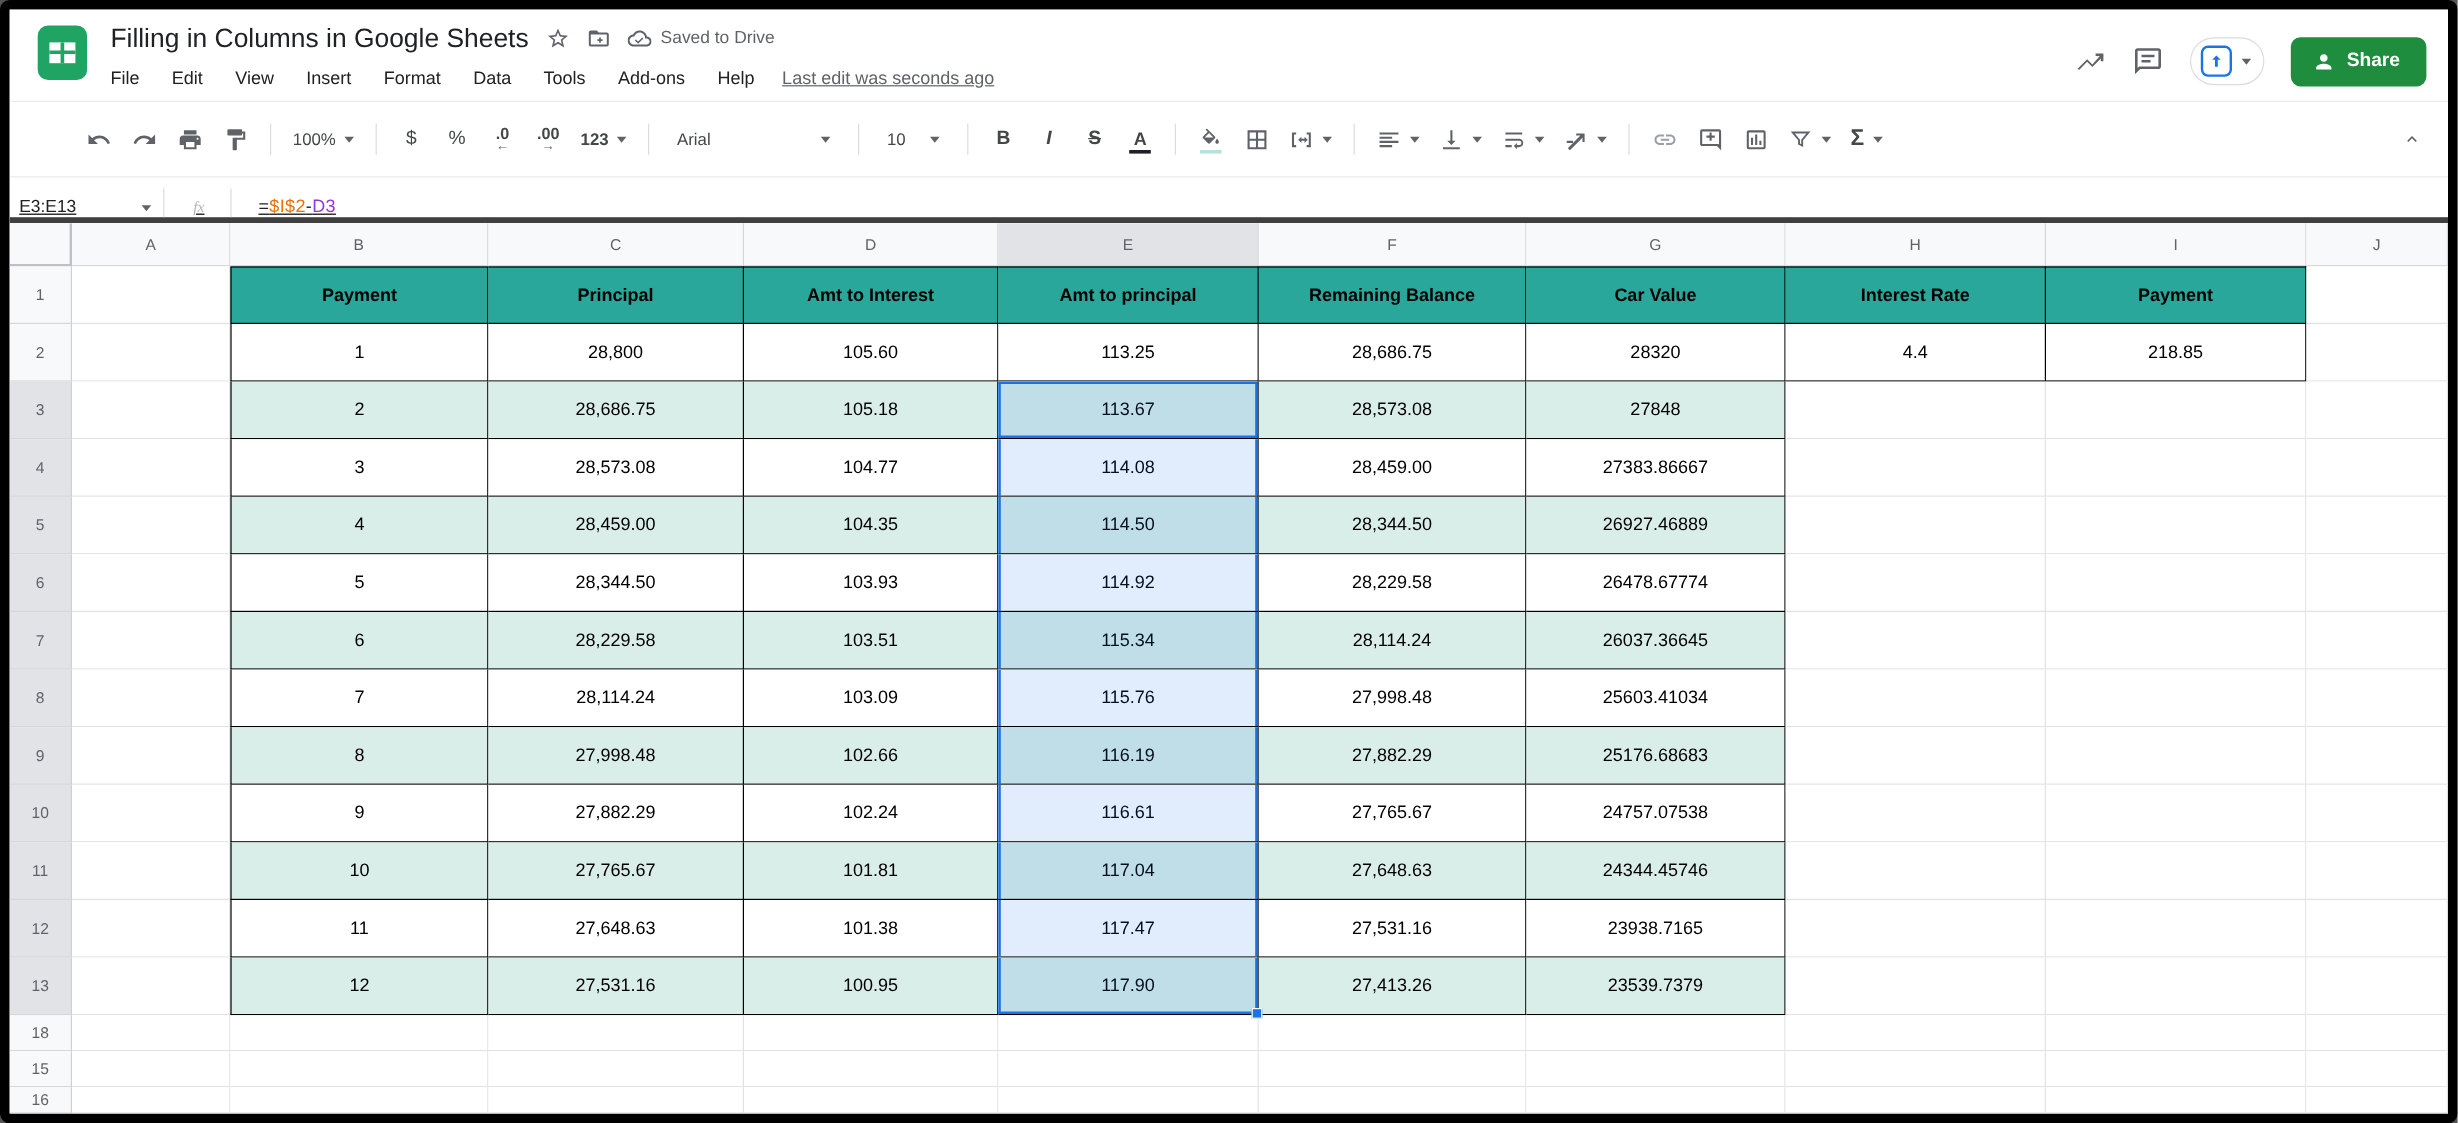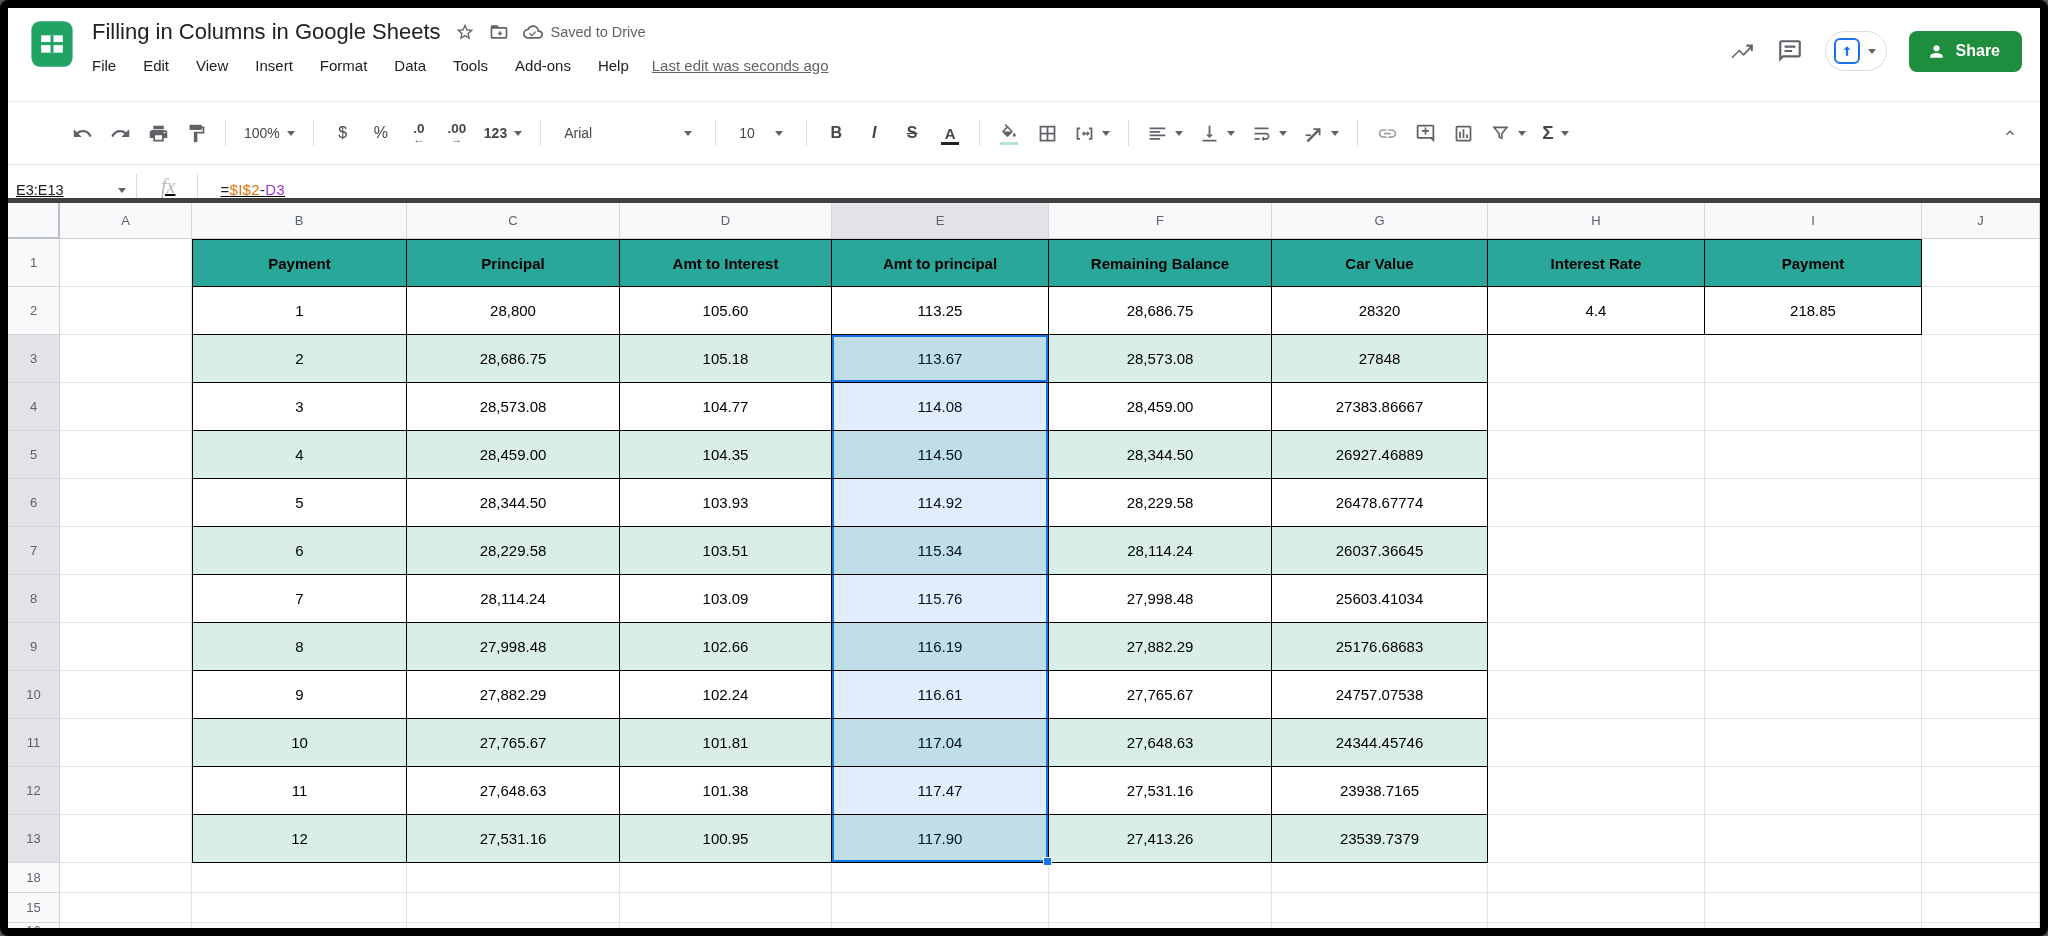--- a/index.html
+++ b/index.html
@@ -24,21 +24,21 @@
   .present-pill { display:flex; align-items:center; gap:6px; border:1px solid #dadce0; border-radius:22px;
                   padding:6px 10px 6px 8px; background:#fff; cursor:pointer; }
   .present-sq { width:26px; height:26px; border:2px solid #1a73e8; border-radius:6px; display:flex; align-items:center; justify-content:center; }
   .present-sq svg { width:14px; height:14px; fill:#1a73e8; }
   .share-btn { display:flex; align-items:center; gap:10px; background:#1e8e3e; color:#fff; border-radius:8px;
                padding:11px 22px 11px 18px; font-size:16px; font-weight:bold; cursor:pointer;text-align:right; }
   .share-btn svg { width:19px; height:19px; fill:#fff; }
 
   
   .toolbar { height:64px; flex:0 0 64px; display:flex; align-items:center; padding-left:58px; gap:6px;
-             background:#fff; border-top:1px solid #ececec; border-bottom:1px solid #e3e3e3;margin-top:17px; }
+             background:#fff; border-top:1px solid #ececec; border-bottom:1px solid #e3e3e3; }
   .tbtn { height:32px; min-width:32px; padding:0 5px; display:flex; align-items:center; justify-content:center;
           border-radius:4px; position:relative; color:#444746; cursor:pointer; gap:5px; }
   .tbtn svg { width:21px; height:21px; fill:#5f6368; }
   .tdiv { width:1px; height:26px; background:#dadce0; margin:0 7px; flex:0 0 1px; }
   .caret { width:0; height:0; border-left:4.5px solid transparent; border-right:4.5px solid transparent;
            border-top:5px solid #5f6368; margin-left:2px; }
   .tlabel { font-size:14px; color:#444746; }
   .blabel { font-size:16px; color:#444746; }
   .bold-g  { font-weight:bold; }
   .italic-g{ font-style:italic; font-weight:bold; }
@@ -54,21 +54,21 @@
   .size-sel { width:64px; justify-content:space-between; padding:0 10px; }
   .sigma { font-size:19px; font-weight:bold; color:#444746; }
   .collapse { margin-left:auto; margin-right:14px; }
   .link-dim svg { fill:#9aa0a6; }
 
   
   .fbar { height:38px; flex:0 0 38px; display:flex; align-items:flex-end; background:#fff; border-bottom:5px solid #404040;text-decoration:underline; }
   .namebox { width:128px; display:flex; align-items:center; justify-content:space-between; padding:0 10px 0 8px;
              font-size:14.5px; color:#202124; cursor:pointer; }
   .fdiv { width:1px; height:24px; background:#dadce0; }
-  .fx { font-size:20px; font-style:italic; color:#b5b8bc; margin:12px 22px 0 24px; font-family:"Liberation Serif", serif; }
+  .fx { font-size:13px; font-style:italic; color:#b5b8bc; margin:12px 22px 0 24px; font-family:"Liberation Serif", serif; }
   .formula { font-size:15px; color:#202124; letter-spacing:0.3px; margin-left:22px; }
 
   
   .grid { flex:1 1 auto; display:grid; overflow:hidden; background:#fff;
           grid-template-columns:52px 132px 215px 213px 212px 217px 223px 216px 217px 217px 1fr;
           grid-template-rows:36px repeat(13,48px) 30px 30px 1fr; }
   .corner { background:#f8f9fa; border-right:2px solid #bdc1c6; border-bottom:2px solid #bdc1c6; }
   .colhdr { background:#f8f9fa; border-right:1px solid #d5d7da; border-bottom:1px solid #cfd1d4;
             display:flex; align-items:center; justify-content:center; font-size:13px; color:#5f6368; cursor:pointer; }
   .rowhdr { background:#f8f9fa; border-right:1px solid #cfd1d4; border-bottom:1px solid #d5d7da;

